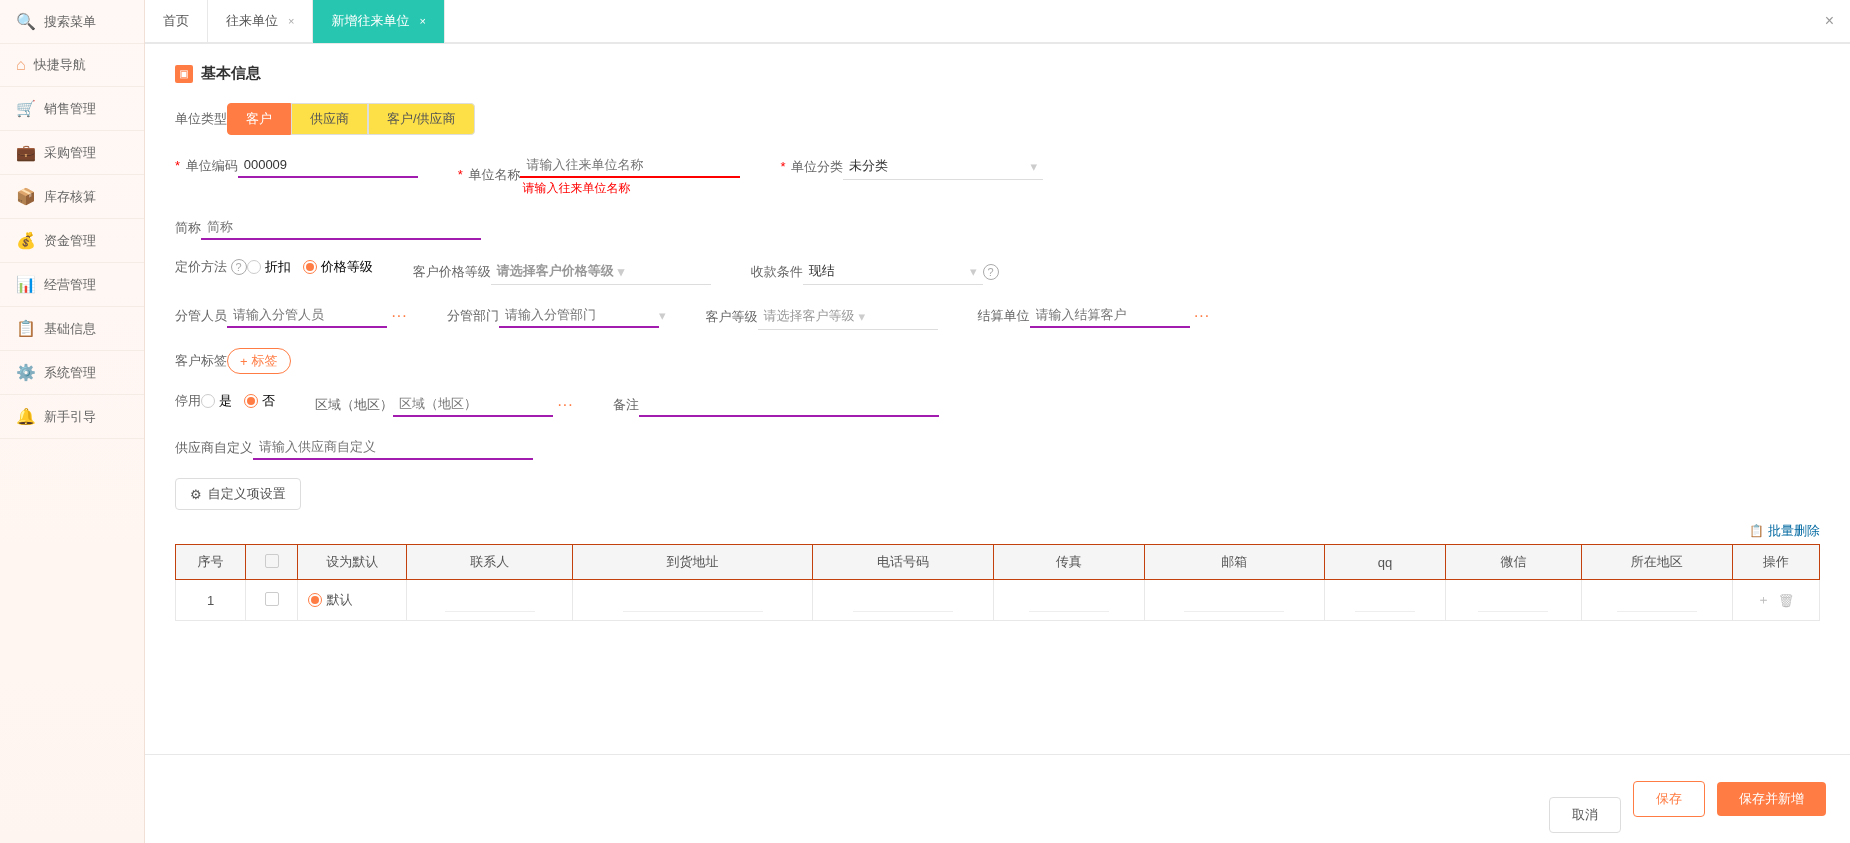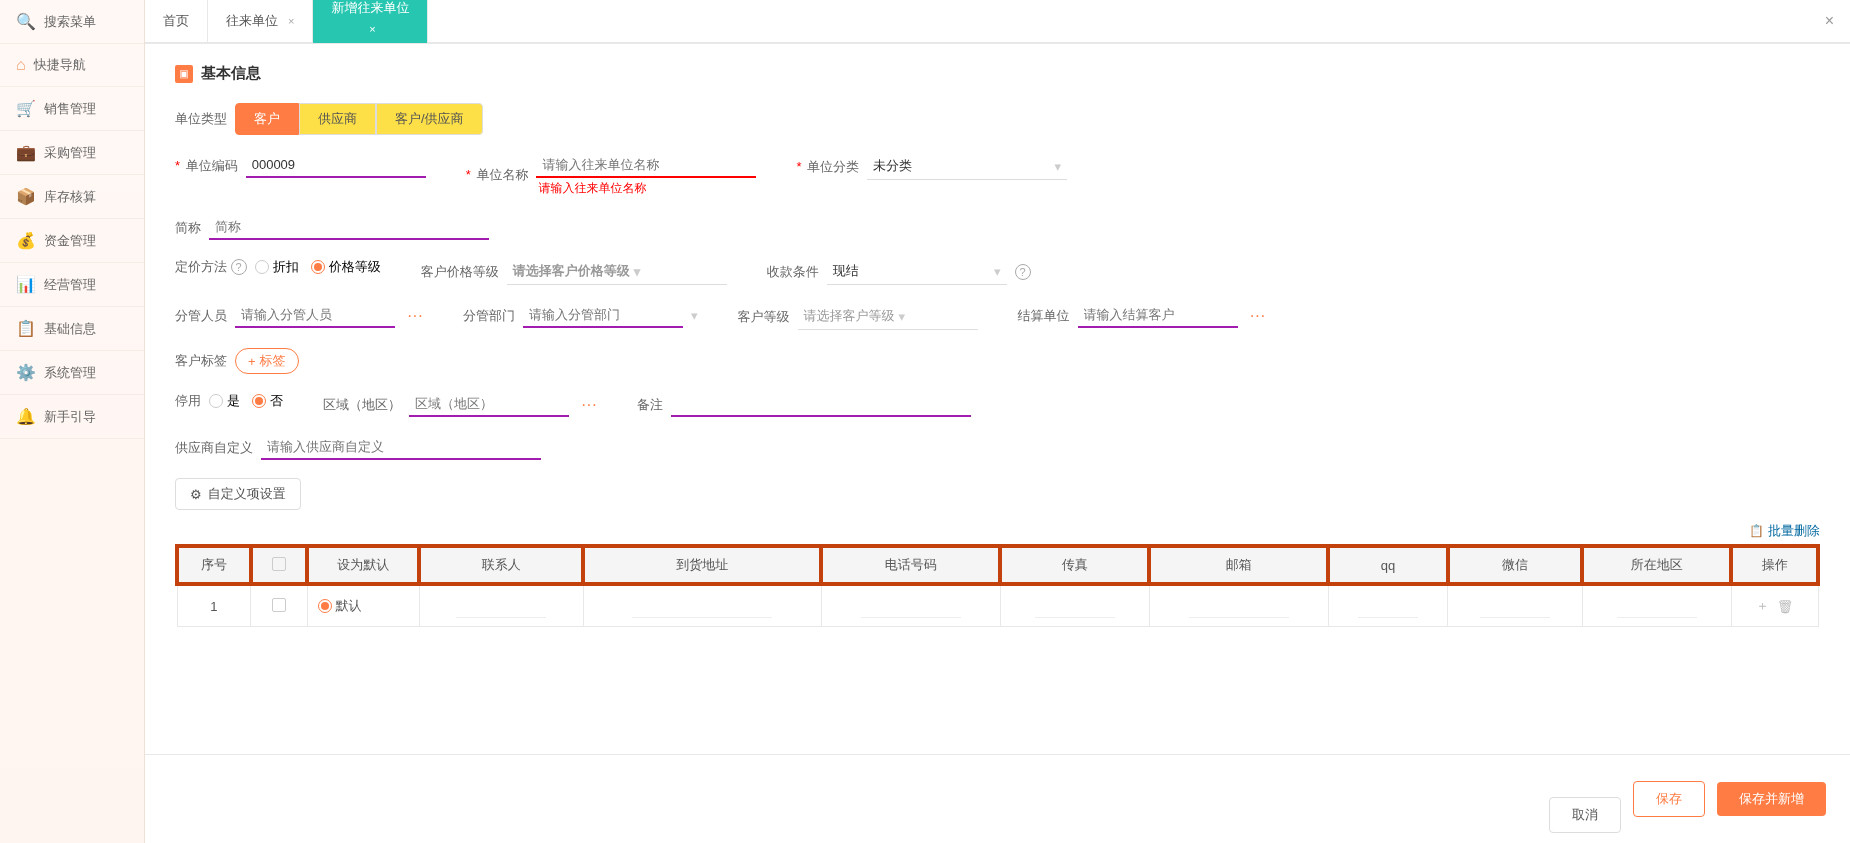--- a/index.html
+++ b/index.html
@@ -52,21 +52,20 @@
       align-items: center;
       cursor: pointer;
       color: #555;
       border-right: 1px solid #e8e8e8;
       gap: 6px;
       font-size: 13px;
     }
     .tab.active {
       background: #26c6b0;
       color: #fff;
-      flex-direction: column;
     }
     .tab .close-btn {
       font-size: 11px;
       color: #aaa;
       cursor: pointer;
       margin-left: 4px;
     }
     .tab.active .close-btn { color: #fff; }
     .tabs-close {
       margin-left: auto;
@@ -112,21 +111,21 @@
     .form-row {
       display: flex;
       align-items: flex-start;
       margin-bottom: 18px;
       flex-wrap: wrap;
       gap: 0;
     }
     .form-field {
       display: flex;
       align-items: center;
-      gap: 8px;
+      gap: 0;
       margin-right: 40px;
       flex-shrink: 0;
     }
     .form-label {
       color: #666;
       white-space: nowrap;
       font-size: 13px;
     }
     .required-star {
       color: red;
@@ -267,21 +266,21 @@
     }
 
     
     .data-table {
       width: 100%;
       border-collapse: collapse;
       margin-top: 4px;
     }
     .data-table th {
       background: #f5f5f5;
-      border: 4px solid #c2410c;
+      border: 1px solid #c2410c;
       padding: 8px 10px;
       text-align: center;
       font-weight: normal;
       color: #555;
       font-size: 13px;
     }
     .data-table td {
       border: 1px solid #e8e8e8;
       padding: 8px 10px;
       text-align: center;

